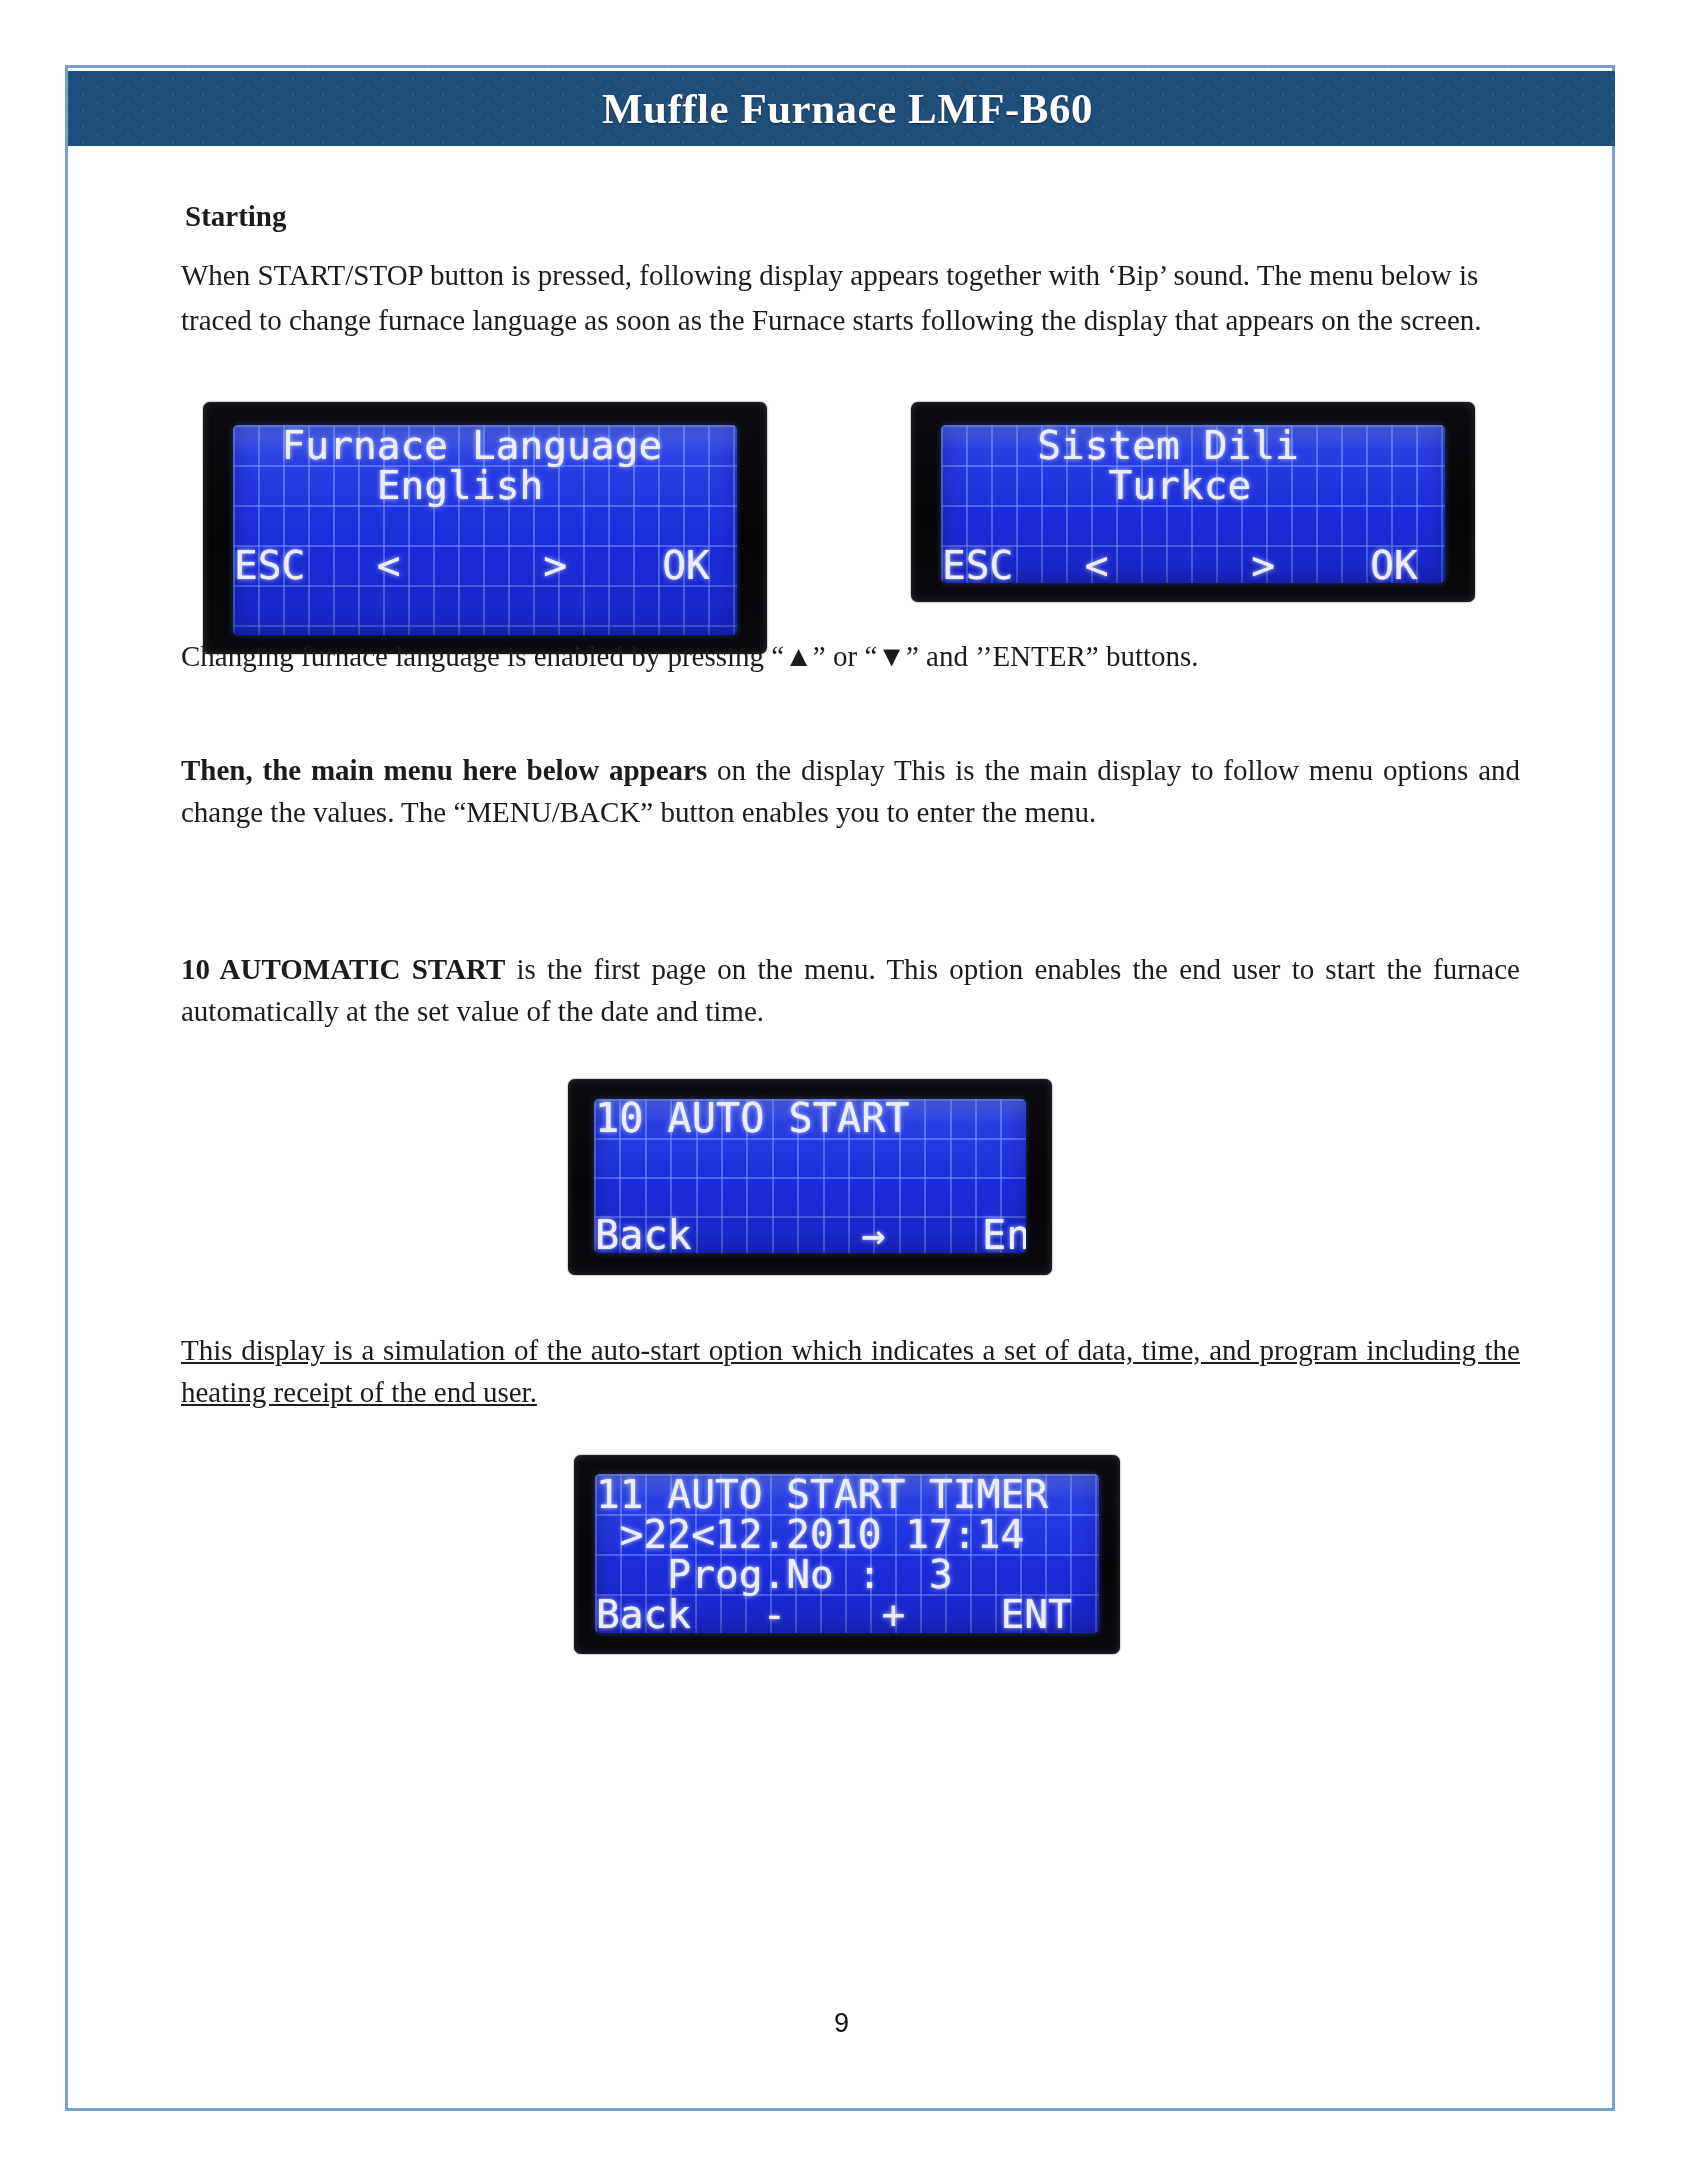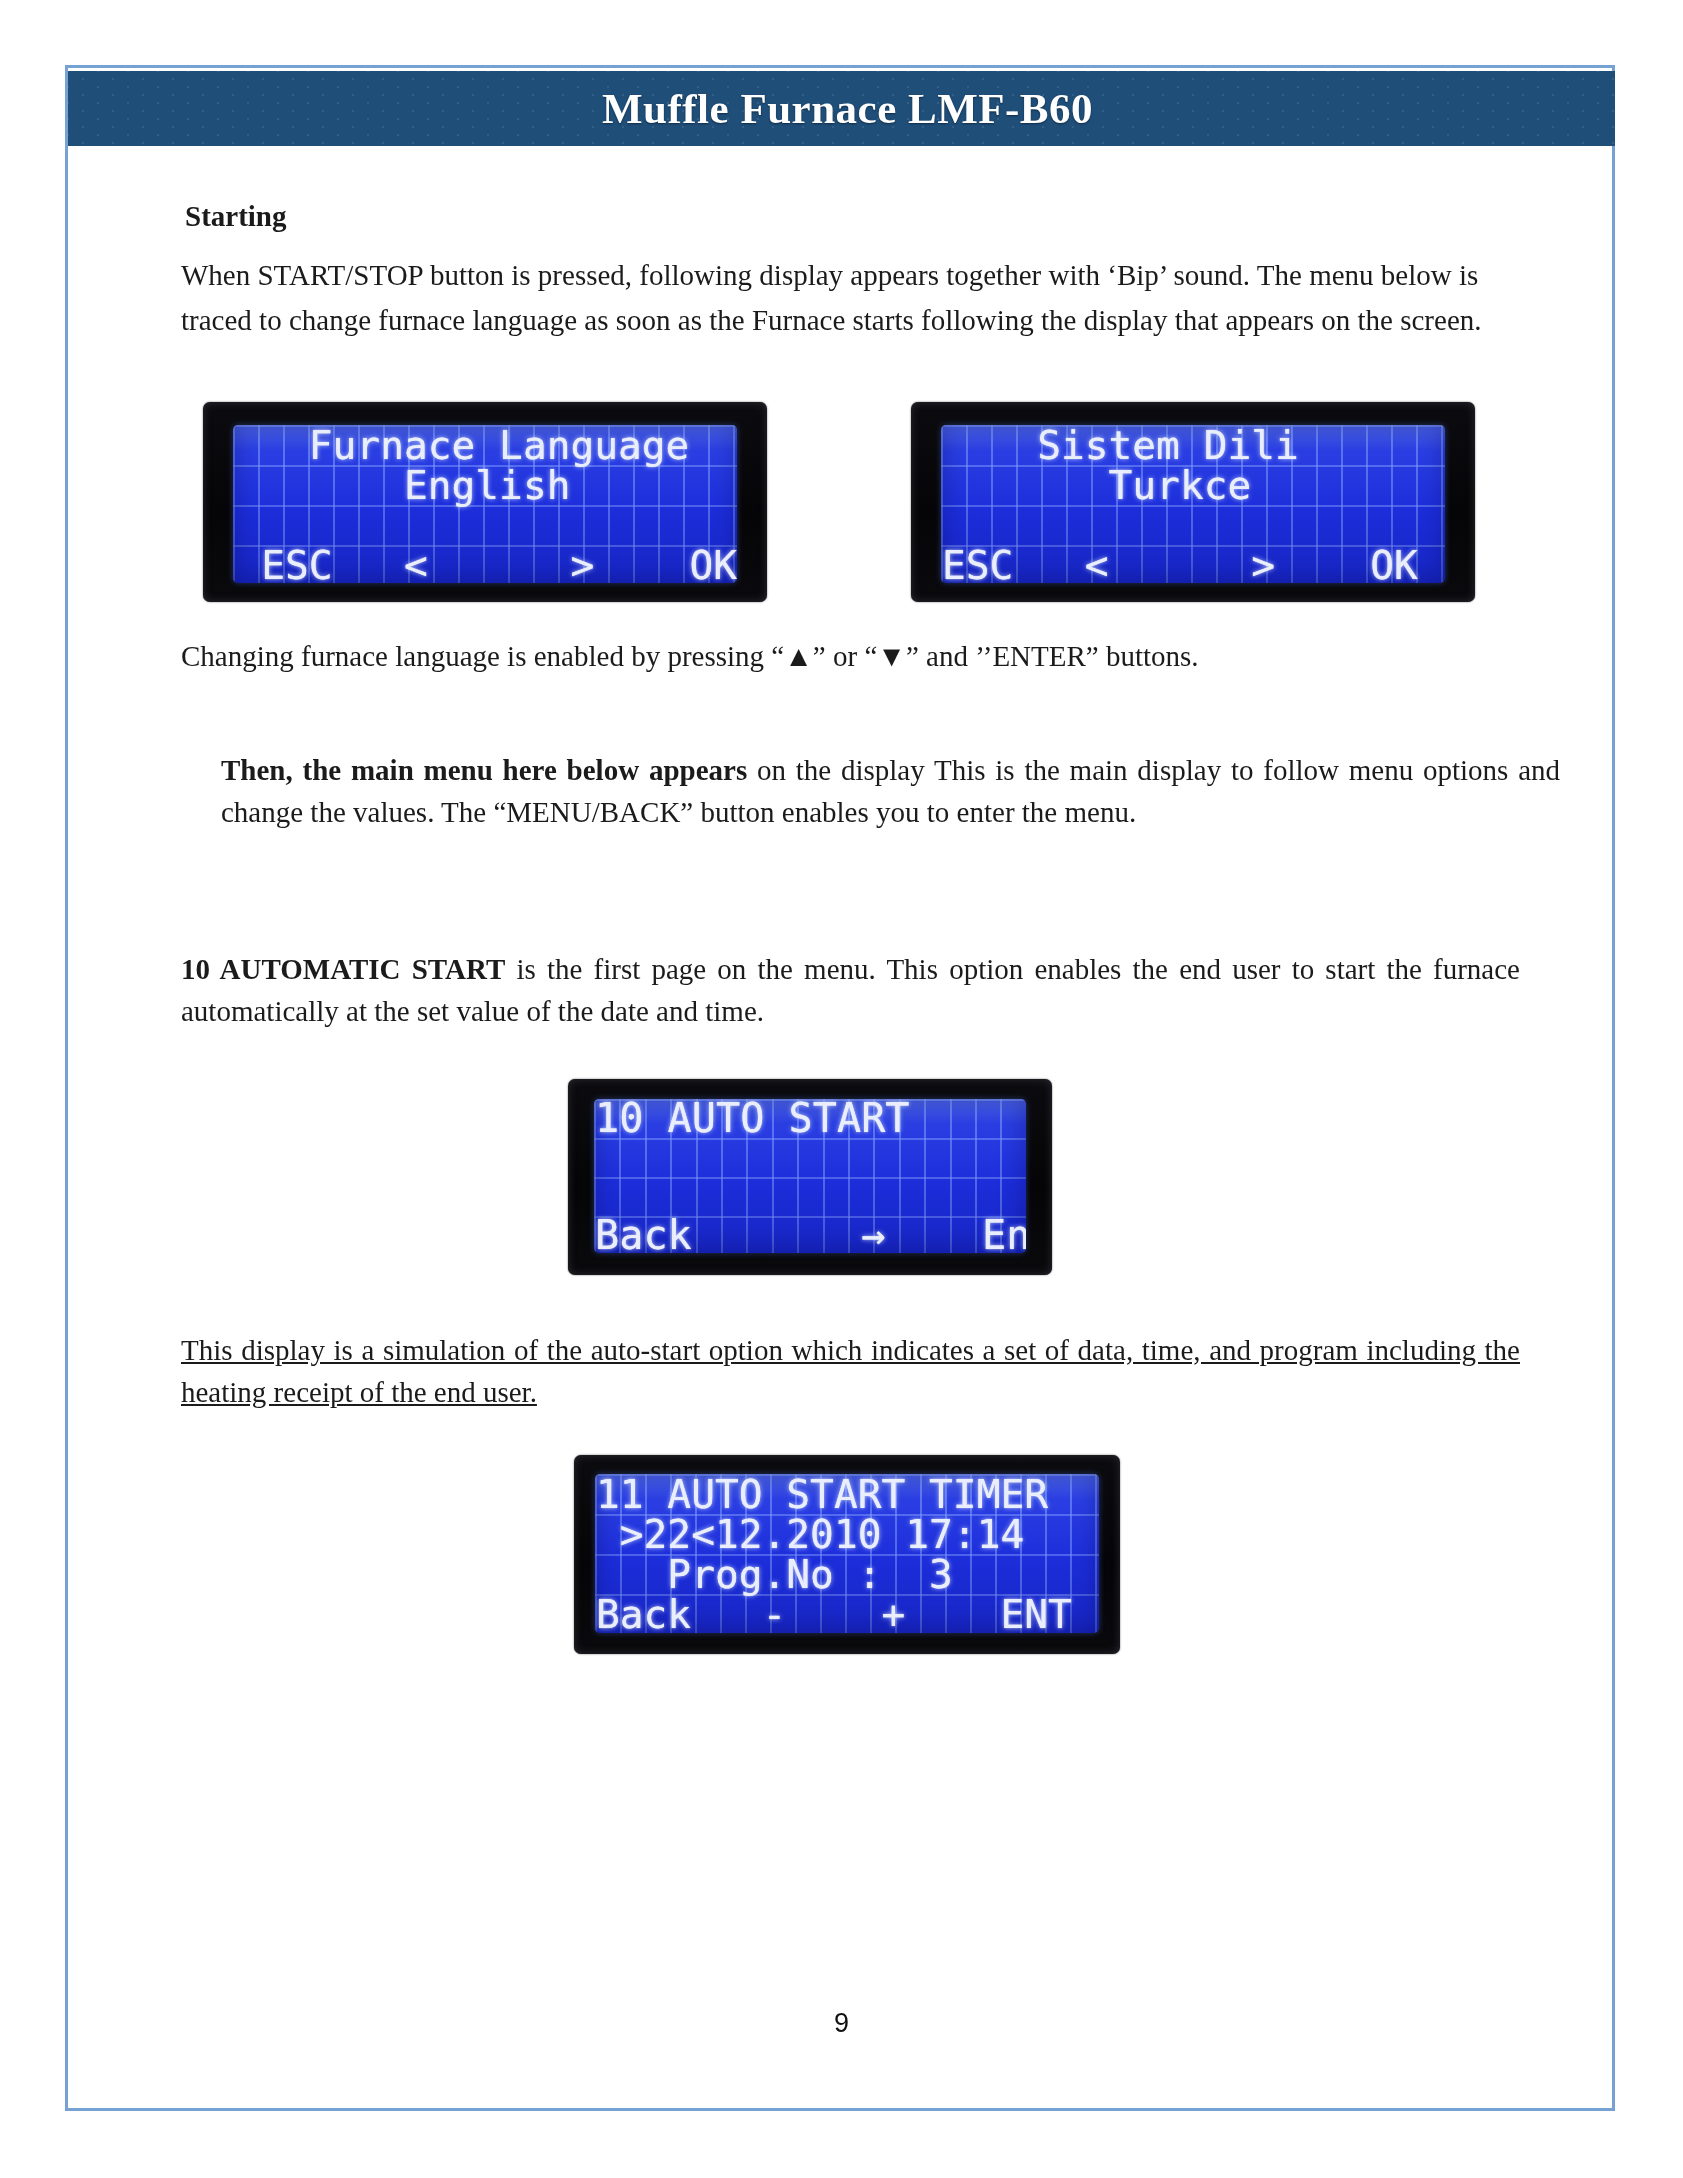--- a/index.html
+++ b/index.html
@@ -76,21 +76,21 @@
   <div class="page-border"></div>
 
   <div class="header-bar">
     <span class="header-title">Muffle Furnace LMF-B60</span>
   </div>
 
   <h2 class="heading">Starting</h2>
 
   <p class="para" style="top:253px;">When START/STOP button is pressed, following display appears together with ‘Bip’ sound. The menu below is traced to change furnace language as soon as the Furnace starts following the display that appears on the screen.</p>
 
-  <div class="lcd" style="left:203px;top:402px;width:564px;height:200px;text-align:right;--cw:25px;--ch:40px;--il:30px;--ir:30px;--it:23px;--ib:19px;">
+  <div class="lcd" style="left:203px;top:402px;width:564px;height:252px;--cw:25px;--ch:40px;--il:30px;--ir:30px;--it:23px;--ib:19px;">
     <div class="lcd-screen">
       <div class="lcd-text">
         <pre class="lcd-line">  Furnace Language  </pre>
         <pre class="lcd-line">      English       </pre>
         <pre class="lcd-line">                    </pre>
         <pre class="lcd-line">ESC   &lt;      &gt;    OK</pre>
       </div>
     </div>
   </div>
 
@@ -100,21 +100,21 @@
         <pre class="lcd-line">    Sistem Dili     </pre>
         <pre class="lcd-line">       Turkce       </pre>
         <pre class="lcd-line">                    </pre>
         <pre class="lcd-line">ESC   &lt;      &gt;    OK</pre>
       </div>
     </div>
   </div>
 
   <p class="para" style="top:634px;">Changing furnace language is enabled by pressing “▲” or “▼” and ’’ENTER” buttons.</p>
 
-  <p class="para justify" style="top:749px;margin-left:40px;"><b>Then, the main menu here below appears</b><span> on the display This is the main display to follow menu options and change the values. The “MENU/BACK” button enables you to enter the menu.</span></p>
+  <p class="para justify" style="top:749px;"><b>Then, the main menu here below appears</b><span> on the display This is the main display to follow menu options and change the values. The “MENU/BACK” button enables you to enter the menu.</span></p>
 
   <p class="para justify" style="top:948px;"><b>10 AUTOMATIC START</b><span> is the first page on the menu. This option enables the end user to start the furnace automatically at the set value of the date and time.</span></p>
 
   <div class="lcd" style="left:568px;top:1079px;width:484px;height:196px;--cw:25.4px;--ch:39px;--il:26px;--ir:26px;--it:20px;--ib:22px;">
     <div class="lcd-screen">
       <div class="lcd-text">
         <pre class="lcd-line">10 AUTO START       </pre>
         <pre class="lcd-line">                    </pre>
         <pre class="lcd-line">                    </pre>
         <pre class="lcd-line">Back       →    Ent.</pre>

